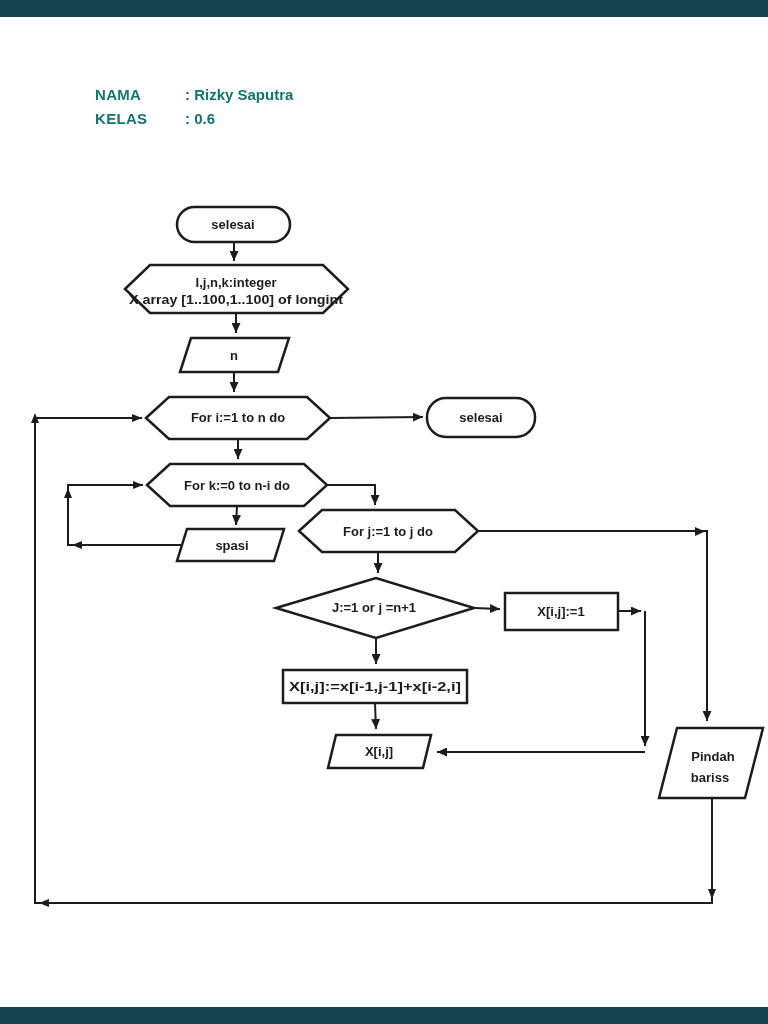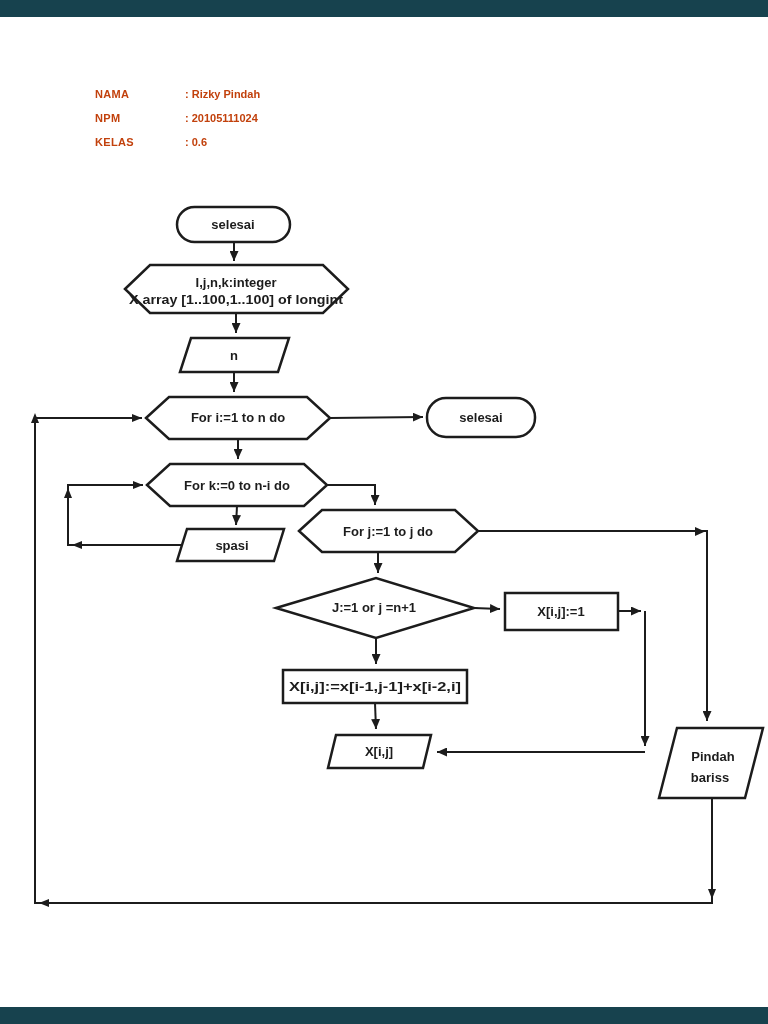--- a/index.html
+++ b/index.html
@@ -1,21 +1,21 @@
 <!DOCTYPE html>
 <html><head>
 <meta charset="utf-8">
 <style>
   html,body{margin:0;padding:0;background:#ffffff;}
   .page{position:relative;width:768px;height:1024px;background:#ffffff;overflow:hidden;
         font-family:"Liberation Sans",sans-serif;}
   .chrome-bar{position:absolute;left:0;width:768px;height:17px;background:#17424e;}
   .chrome-bar.top{top:0;}
   .chrome-bar.bottom{bottom:0;}
-  .header{position:absolute;left:95px;top:86px;color:#c2410c;font-size:11px;font-weight:600;}
+  .header{position:absolute;left:95px;top:86px;color:#0f766e;font-size:15px;font-weight:600;}
   .header .row{display:flex;margin-bottom:7px;line-height:17px;}
   .header .lbl{width:90px;letter-spacing:.3px;}
   .header .val{white-space:pre;}
   svg{position:absolute;left:0;top:0;}
   .shape{fill:#ffffff;stroke:#1c1c1c;stroke-width:2.5;stroke-linejoin:miter;}
   .flow{fill:none;stroke:#1c1c1c;stroke-width:2;}
   .ah{fill:#1c1c1c;stroke:none;}
   text{fill:#1c1c1c;font-family:"Liberation Sans",sans-serif;font-weight:700;
        font-size:13px;text-anchor:middle;}
   text.small{font-size:12.5px;}
@@ -23,25 +23,21 @@
 </head>
 <body>
 
 <div class="page">
 
   <div class="chrome-bar top"></div>
 
   <div class="header">
     <div class="row">
       <span class="lbl">NAMA</span>
-      <span class="val">: Rizky Pindah</span>
-    </div>
-    <div class="row">
-      <span class="lbl">NPM</span>
-      <span class="val">: 20105111024</span>
+      <span class="val">: Rizky Saputra</span>
     </div>
     <div class="row">
       <span class="lbl">KELAS</span>
       <span class="val">: 0.6</span>
     </div>
   </div>
 
   <svg width="768" height="1024" viewBox="0 0 768 1024">
     <defs>
       <marker id="arr" markerUnits="userSpaceOnUse" markerWidth="11" markerHeight="9" refX="10" refY="4.5" orient="auto">

